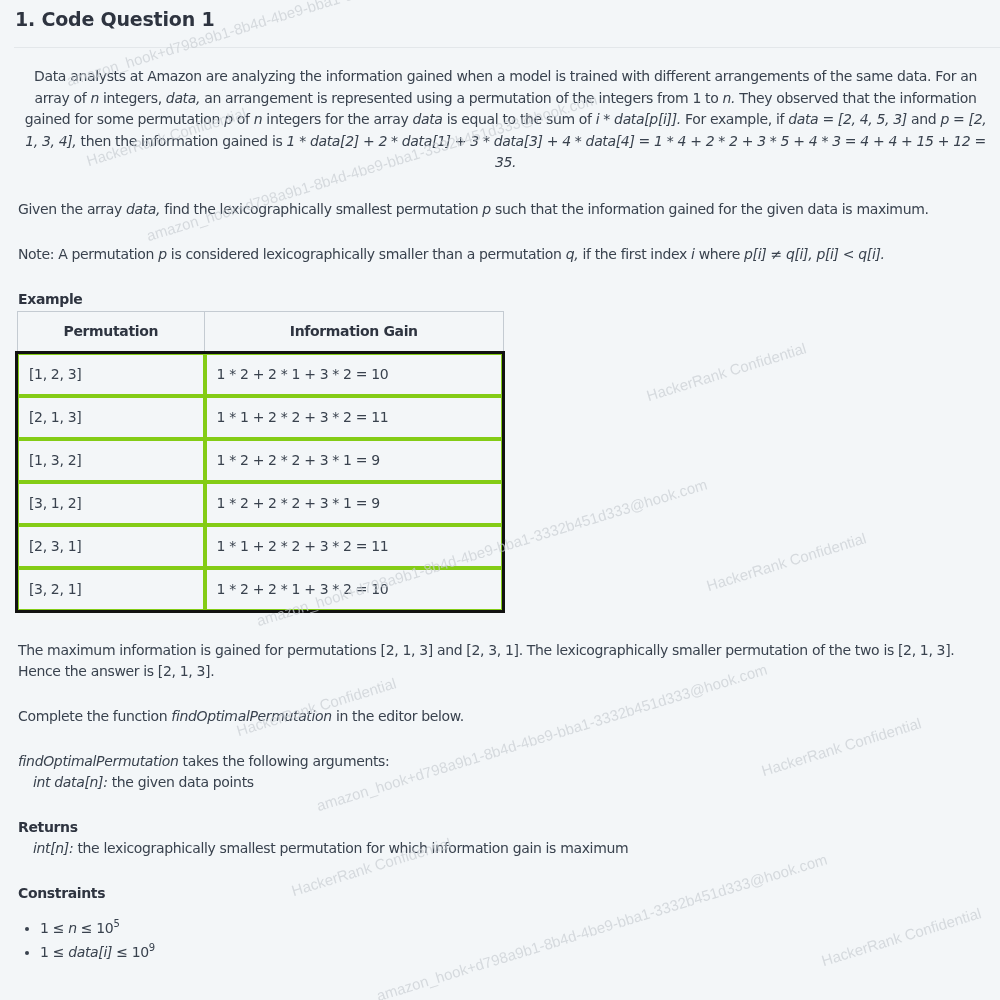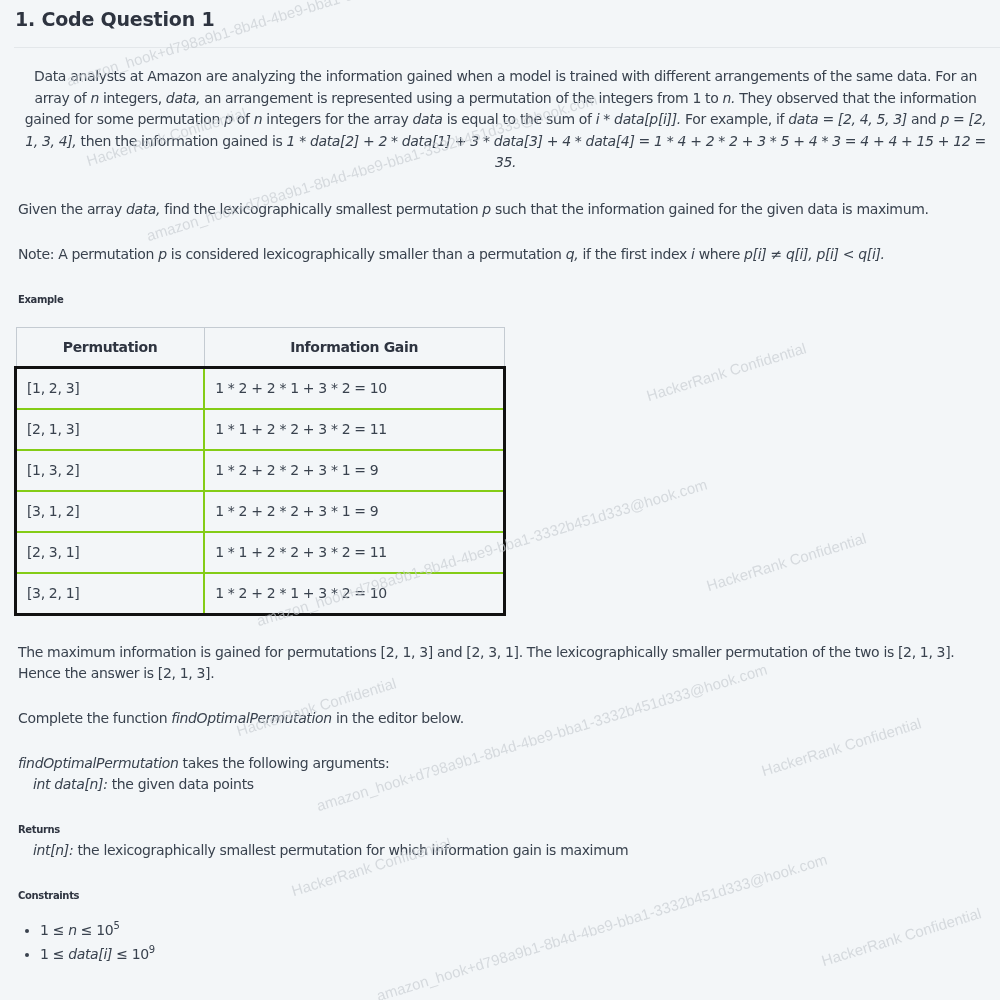--- a/index.html
+++ b/index.html
@@ -14,25 +14,25 @@
     position:absolute; left:5px; top:9px; margin:0;
     font-size:19px; font-weight:bold; color:#2e3440; letter-spacing:-0.2px;
   }
   .title-rule { position:absolute; left:4px; right:0; top:47px; height:1px; background:#e3e7ea; }
   .content { position:absolute; left:8px; top:66px; width:975px; font-size:14px; letter-spacing:-0.35px; }
   p { margin:0; }
   em { font-style:italic; }
   .para1 { line-height:21.5px;text-align:center; }
   .gap-s { height:24px; }
   .gap-m { height:25px; }
-  h3 { margin:0; font-size:10px; font-weight:bold; color:#2e3440; }
-  table { border-collapse:collapse; margin-left:-3px; margin-top:17px; width:490px; font-size:14px;padding-left:16px; }
+  h3 { margin:0; font-size:14px; font-weight:bold; color:#2e3440; }
+  table { border-collapse:collapse; margin-left:-3px; margin-top:1px; width:490px; font-size:14px;padding-left:16px; }
   th { height:37px; border:1px solid #c4cbd2; font-weight:bold; color:#2e3440; text-align:center; }
   th.c1 { width:187px; } th.c2 { width:301px; }
-  td { height:37px; border:2px solid #84cc16; padding-left:10px; }
+  td { height:37px; border:4px solid #84cc16; padding-left:10px; }
   tbody { outline:3px solid #111; outline-offset:-1px; }
   .indent { padding-left:15px; }
   ul { margin:14px 0 0 0; padding-left:22px; }
   li { margin-bottom:3px; }
   sup { font-size:10px; line-height:0; }
   .wm { position:absolute; color:#c9ced3; opacity:0.7; font-family:"Liberation Sans",sans-serif;
         font-size:15px; white-space:nowrap; transform:rotate(-17deg); transform-origin:left bottom; pointer-events:none; }
 </style>
 </head>
 <body>

